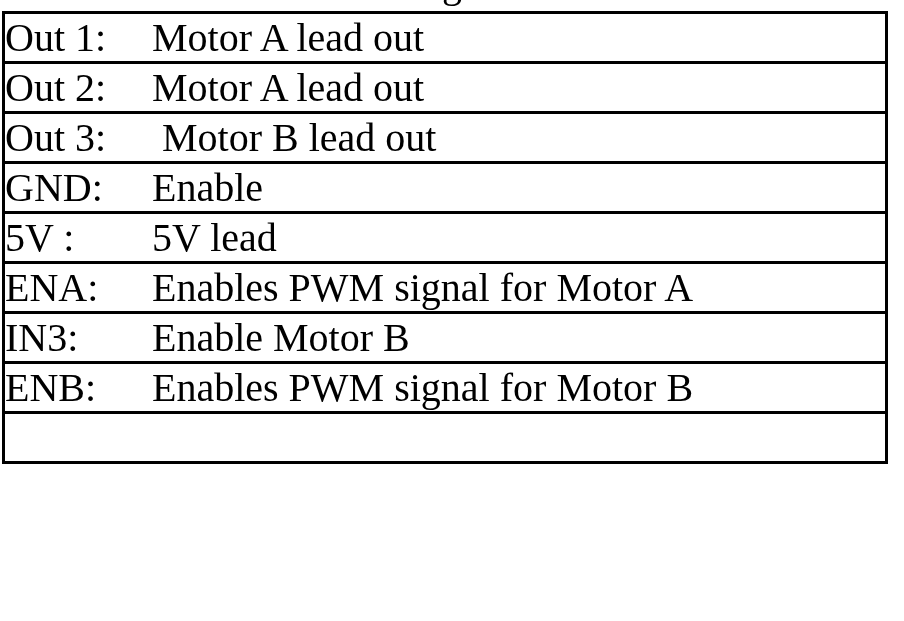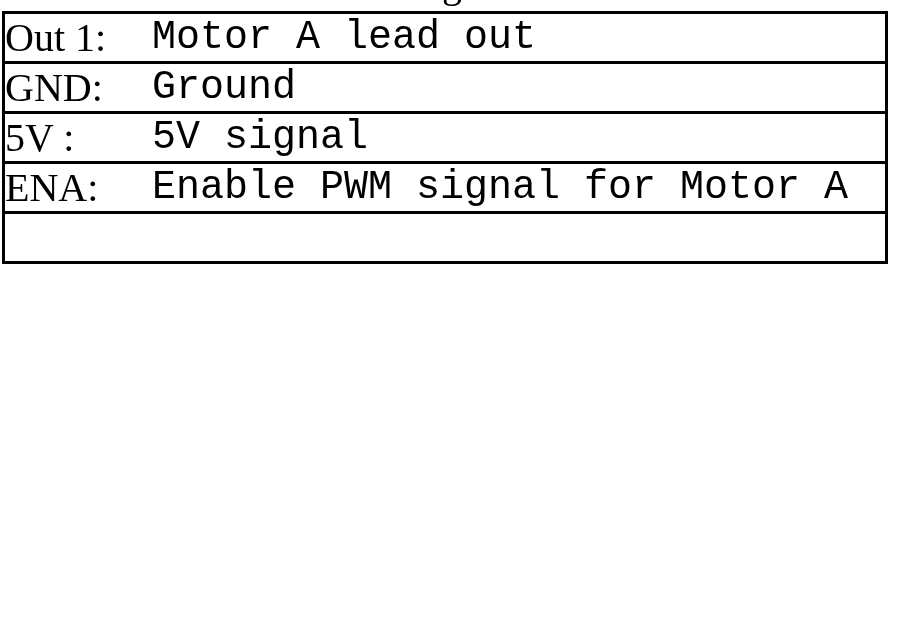--- a/index.html
+++ b/index.html
@@ -62,21 +62,20 @@
     overflow: hidden;
   }
 
   td.cell-label {
     width: 147px;
     padding-left: 23px;
   }
 
   td.cell-desc {
     padding-left: 23px;
-    font-family: Liberation Mono, monospace;
   }
 
   
   tr.pin-row-partial {
     height: 50px;
   }
   tr.pin-row-partial td {
     border-bottom: 3px solid #000;
   }
 </style>
@@ -87,42 +86,58 @@
 
 <div class="table-wrap">
   <table class="pin-table">
     <tbody>
 
       <tr class="pin-row">
         <td class="cell-label">Out 1:</td>
         <td class="cell-desc">Motor A lead out</td>
       </tr>
 
+      <tr class="pin-row">
+        <td class="cell-label">Out 2:</td>
+        <td class="cell-desc">Motor A lead out</td>
+      </tr>
+
+      <tr class="pin-row">
+        <td class="cell-label">Out 3:</td>
+        <td class="cell-desc"> Motor B lead out</td>
+      </tr>
+
+
+      <tr class="pin-row">
+        <td class="cell-label">GND:</td>
+        <td class="cell-desc">Enable</td>
+      </tr>
+
+      <tr class="pin-row">
+        <td class="cell-label">5V :</td>
+        <td class="cell-desc">5V lead</td>
+      </tr>
+
+      <tr class="pin-row">
+        <td class="cell-label">ENA:</td>
+        <td class="cell-desc">Enables PWM signal for Motor A</td>
+      </tr>
 
 
 
       <tr class="pin-row">
-        <td class="cell-label">GND:</td>
-        <td class="cell-desc">Ground</td>
-      </tr>
-
-      <tr class="pin-row">
-        <td class="cell-label">5V :</td>
-        <td class="cell-desc">5V signal</td>
-      </tr>
-
-      <tr class="pin-row">
-        <td class="cell-label">ENA:</td>
-        <td class="cell-desc">Enable PWM signal for Motor A</td>
+        <td class="cell-label">IN3:</td>
+        <td class="cell-desc">Enable Motor B</td>
       </tr>
 
 
-
-
-
+      <tr class="pin-row">
+        <td class="cell-label">ENB:</td>
+        <td class="cell-desc">Enables PWM signal for Motor B</td>
+      </tr>
 
       <tr class="pin-row-partial">
         <td class="cell-label"></td>
         <td class="cell-desc"></td>
       </tr>
 
     </tbody>
   </table>
 </div>
 

